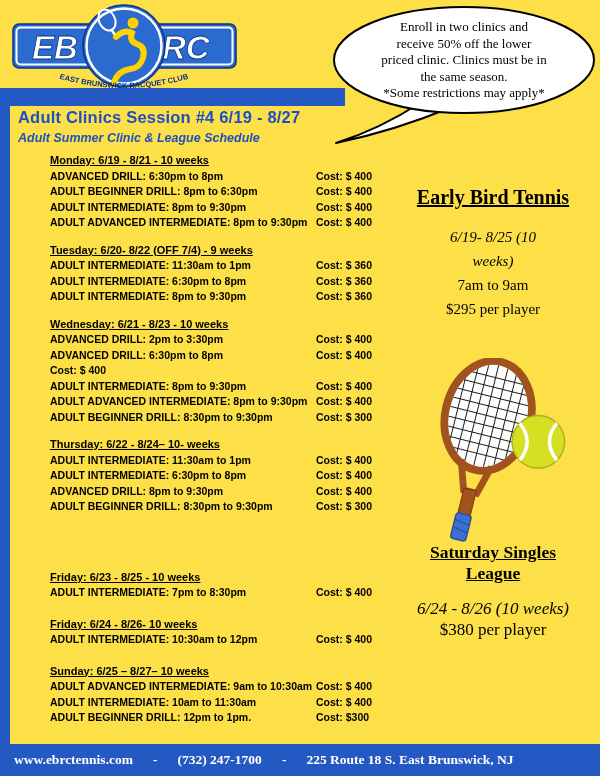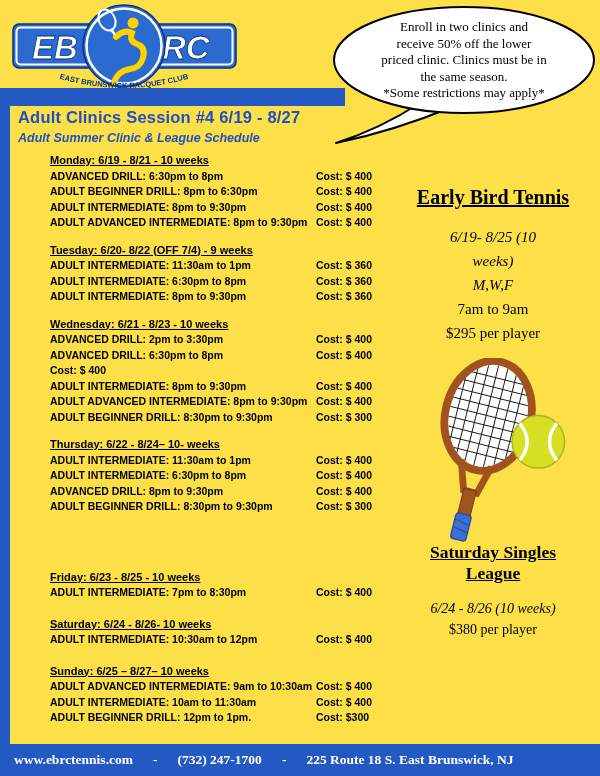--- a/index.html
+++ b/index.html
@@ -44,21 +44,21 @@
   .eb-title { font-size:20px; font-weight:bold; text-decoration:underline; margin-bottom:16px; }
   .eb-line { font-size:15px; line-height:24px; white-space:pre-line; }
   .italic { font-style:italic; }
 
   .racket { position:absolute; left:402px; top:358px; width:185px; height:190px; }
   .racket svg { width:100%; height:100%; display:block; }
 
   .sat-league { top:542px; }
   .sl-title { font-size:17.5px; font-weight:bold; text-decoration:underline; line-height:21px;
     white-space:pre-line; margin-bottom:14px; }
-  .sl-line { font-size:14px; line-height:21px; white-space:pre-line; }
+  .sl-line { font-size:17px; line-height:21px; white-space:pre-line; }
 
   .footer {
     position:absolute; left:0; top:744px; width:600px; height:32px; background:#2459c4;
     color:#ffffff; font-family:"Liberation Serif", serif; font-weight:bold; font-size:13.5px;
     display:flex; align-items:center; padding-left:14px; box-sizing:border-box;
   }
   .footer .sep { margin:0 20px; }
 </style>
 </head>
 <body>
@@ -188,21 +188,21 @@
         </div>
       </div>
       <div class="sched-section">
         <div class="sched-day">Friday:  6/23 - 8/25 - 10 weeks</div>
         <div class="sched-row">
           <span class="sched-label">ADULT INTERMEDIATE: 7pm to 8:30pm</span>
           <span class="sched-cost">Cost: $ 400</span>
         </div>
       </div>
       <div class="sched-section">
-        <div class="sched-day">Saturday:  6/24 - 8/26-  10 weeks</div>
+        <div class="sched-day">Friday:  6/24 - 8/26-  10 weeks</div>
         <div class="sched-row">
           <span class="sched-label">ADULT INTERMEDIATE: 10:30am to 12pm</span>
           <span class="sched-cost">Cost: $ 400</span>
         </div>
       </div>
       <div class="sched-section">
         <div class="sched-day">Sunday: 6/25 – 8/27– 10 weeks</div>
         <div class="sched-row">
           <span class="sched-label">ADULT ADVANCED INTERMEDIATE: 9am to 10:30am</span>
           <span class="sched-cost">Cost: $ 400</span>
@@ -215,21 +215,20 @@
           <span class="sched-label">ADULT BEGINNER DRILL: 12pm to 1pm.</span>
           <span class="sched-cost">Cost: $300</span>
         </div>
       </div>
     </div>
 
   <div class="right-col-block early-bird">
     <div class="eb-title">Early Bird Tennis</div>
     <div class="eb-line italic">6/19- 8/25 (10
 weeks)</div>
-    <div class="eb-line italic">M,W,F</div>
     <div class="eb-line">7am to 9am</div>
     <div class="eb-line">$295 per player</div>
   </div>
 
   <div class="racket">
     <svg viewBox="0 0 190 195">
       <defs>
         <clipPath id="headclip">
             <ellipse cx="80" cy="62" rx="40" ry="53"></ellipse>
           </clipPath>

